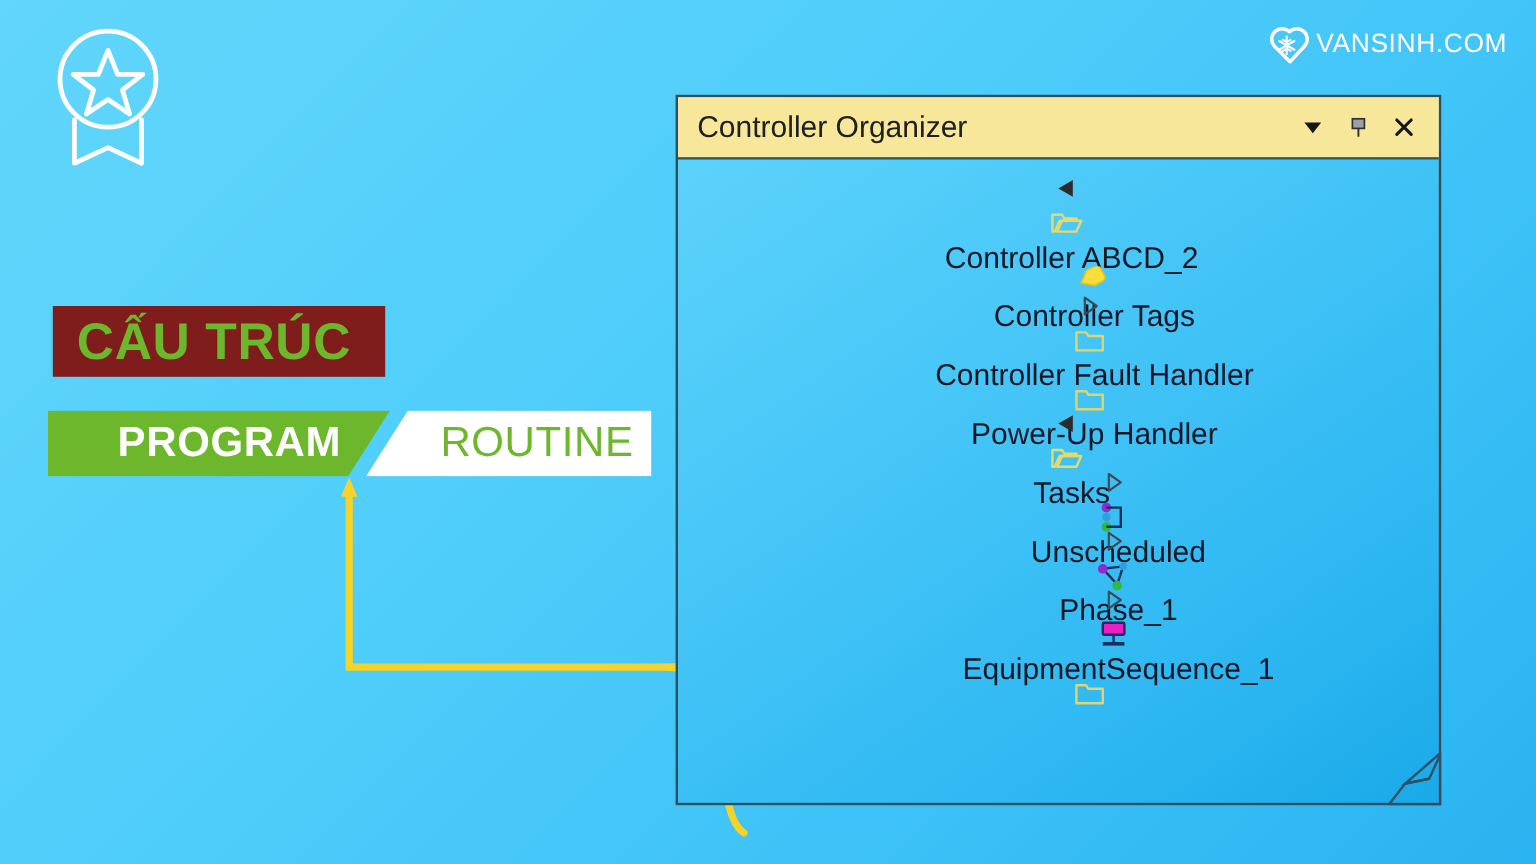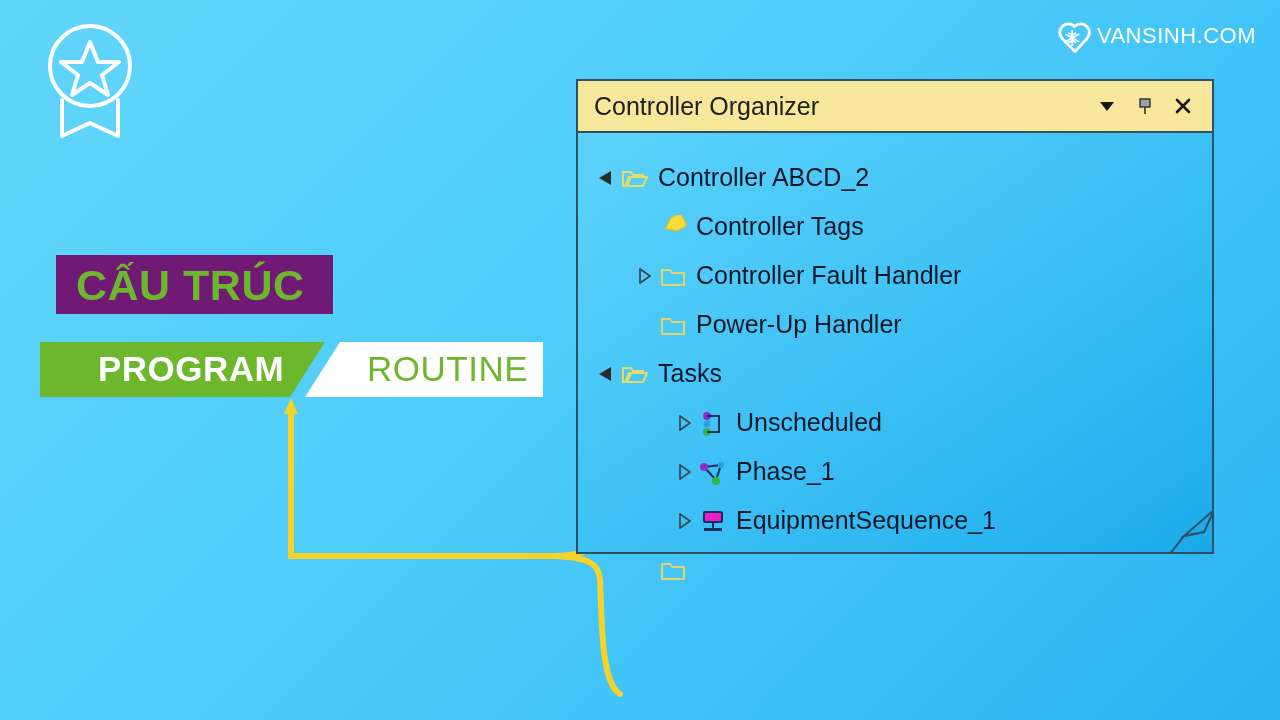--- a/index.html
+++ b/index.html
@@ -14,21 +14,21 @@
   .badge{position:absolute;left:38px;top:20px;width:104px;height:120px;}
 
   
   .brand{position:absolute;right:24px;top:16px;display:flex;align-items:center;gap:2px;}
   .brand-mark{width:40px;height:40px;}
   .brand-text{color:#ffffff;font-size:22px;letter-spacing:.5px;font-weight:400;}
 
   
   .titleblock{position:absolute;left:40px;top:255px;width:505px;height:145px;}
   .title-row1{
-    position:absolute;left:16px;top:0;background:#701a75;
+    position:absolute;left:4px;top:0;background:#7f1d1d;
     padding:9px 28px 7px 20px;display:inline-block;
   }
   .title-row1 span{
     color:#6cb72b;font-size:43px;font-weight:bold;letter-spacing:.5px;line-height:1;
     display:block;
   }
   .title-row2{position:absolute;left:0;top:87px;height:55px;width:503px;}
   .tr2-green{
     position:absolute;left:0;top:0;height:55px;width:285px;background:#6cb72b;
     clip-path:polygon(0 0,285px 0,250px 55px,0 55px);
@@ -44,37 +44,37 @@
   .tr2-lbl-b{
     position:absolute;left:327px;top:9px;color:#6cb72b;font-size:35px;font-weight:normal;
     letter-spacing:.5px;line-height:1;
   }
 
   
   .connector{position:absolute;left:0;top:0;width:1280px;height:720px;pointer-events:none;}
 
   
   .panel{
-    position:absolute;left:576px;top:79px;width:638px;height:475px;
+    position:absolute;left:563px;top:79px;width:638px;height:592px;
     border:2px solid #2f4f63;
     background:linear-gradient(145deg,#5fd4fb 0%,#4ac8f8 35%,#2bb6f1 80%,#1aa9e8 100%);
     box-sizing:border-box;
   }
   .panel-corner{position:absolute;right:-2px;bottom:-2px;width:44px;height:44px;}
   .panel-head{
     height:52px;background:#f7e79a;border-bottom:2px solid #2f4f63;
     display:flex;align-items:center;padding:0 14px 0 16px;box-sizing:border-box;
   }
   .panel-title{font-size:25px;color:#202020;flex:1;}
   .head-btns{display:flex;align-items:center;gap:16px;padding-right:4px;}
   .head-btn{width:22px;height:22px;display:flex;align-items:center;justify-content:center;}
 
   
   .tree{padding:10px 0 0 0;}
-  .row{display:flex;align-items:flex-end;height:49px;padding-left:14px;box-sizing:border-box;}
+  .row{display:flex;align-items:center;height:49px;padding-left:14px;box-sizing:border-box;flex-direction:column;}
   .twisty{width:28px;height:28px;display:flex;align-items:center;justify-content:center;flex:0 0 28px;}
   .ico{width:30px;height:26px;display:flex;align-items:center;justify-content:center;flex:0 0 30px;}
   .lbl{font-size:25px;color:#101828;margin-left:8px;white-space:nowrap;}
   .ind-0{padding-left:14px;}
   .ind-1{padding-left:52px;}
   .ind-2{padding-left:92px;}
 </style>
 </head>
 <body>
 

